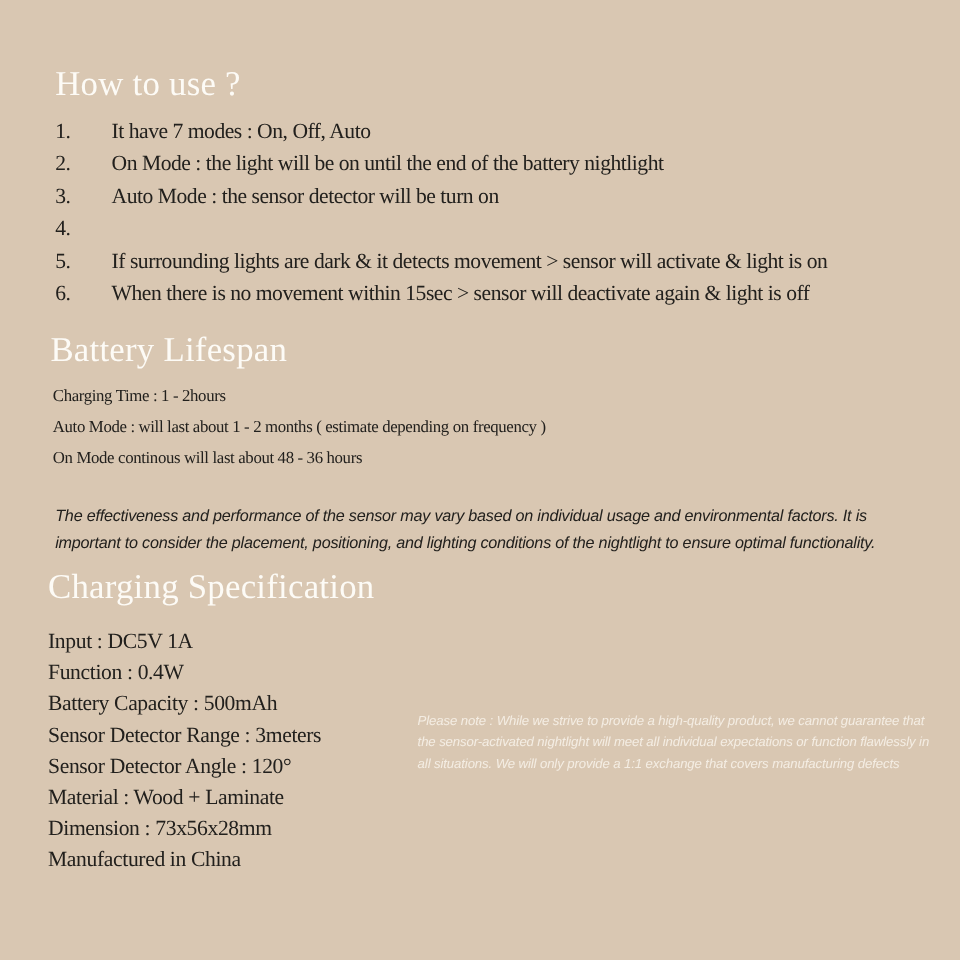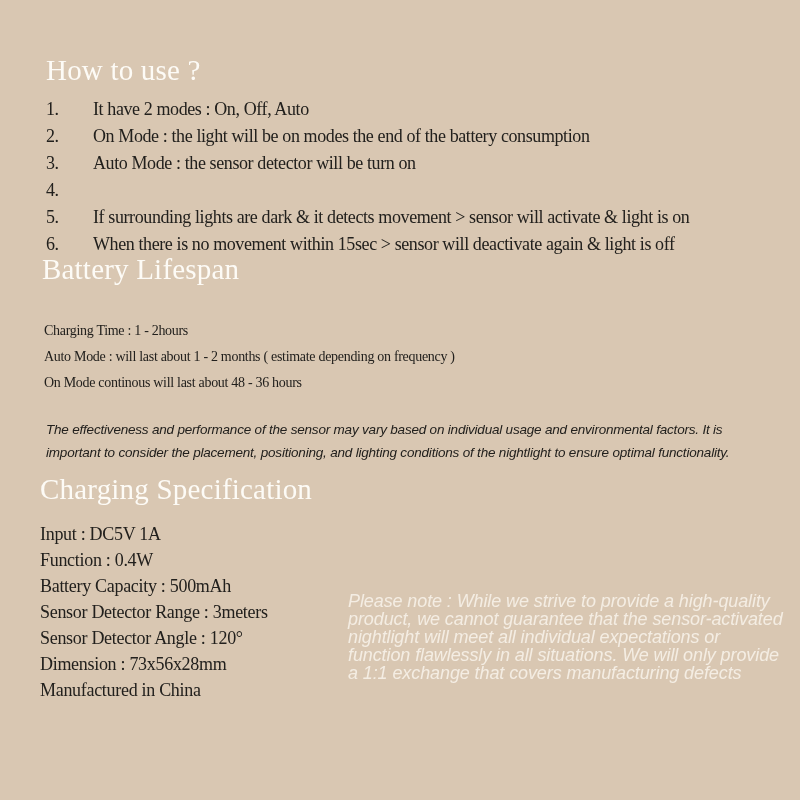--- a/index.html
+++ b/index.html
@@ -19,21 +19,21 @@
   .heading {
     position: absolute;
     font-family: "Liberation Serif", "DejaVu Serif", serif;
     font-weight: 400;
     font-size: 29px;
     letter-spacing: 0.2px;
     color: var(--heading-text, #fdfbf6);
     white-space: nowrap;
   }
   #how-title  { left: 46px; top: 54px; }
-  #batt-title { left: 42px; top: 253px; }
+  #batt-title { left: 42px; top: 276px; }
   #spec-title { left: 40px; top: 473px; }
 
   .steps {
     position: absolute;
     left: 46px; top: 96px;
     list-style: none;
     font-size: 18px;
     line-height: 27px;
     letter-spacing: -0.4px;
   }
@@ -70,42 +70,42 @@
     letter-spacing: -0.3px;
     white-space: nowrap;
   }
 
   .note {
     position: absolute;
     left: 348px; top: 592px;
     width: 436px;
     font-family: "Liberation Sans", sans-serif;
     font-style: italic;
-    font-size: 18px;
+    font-size: 11px;
     line-height: 18px;
     letter-spacing: -0.1px;
     color: var(--note-text, #f7f1e8);
     opacity: 0.92;
   }
 </style>
 </head>
 <body>
 
 <div class="page">
 
   <h1 class="heading" id="how-title">How to use ?</h1>
 
   <ol class="steps">
     <li class="step">
       <span class="step-num">1.</span>
-      <span class="step-text">It have 2 modes : On, Off, Auto</span>
+      <span class="step-text">It have 7 modes : On, Off, Auto</span>
     </li>
     <li class="step">
       <span class="step-num">2.</span>
-      <span class="step-text">On Mode : the light will be on modes the end of the battery consumption</span>
+      <span class="step-text">On Mode : the light will be on until the end of the battery nightlight</span>
     </li>
     <li class="step">
       <span class="step-num">3.</span>
       <span class="step-text">Auto Mode : the sensor detector will be turn on</span>
     </li>
     <li class="step">
       <span class="step-num">4.</span>
     </li>
     <li class="step">
       <span class="step-num">5.</span>
@@ -128,19 +128,20 @@
   <p class="disclaimer">The effectiveness and performance of the sensor may vary based on individual usage and environmental factors. It is important to consider the placement, positioning, and lighting conditions of the nightlight to ensure optimal functionality.</p>
 
   <h1 class="heading" id="spec-title">Charging Specification</h1>
 
   <ul class="spec-list">
     <li>Input : DC5V 1A</li>
     <li>Function : 0.4W</li>
     <li>Battery Capacity : 500mAh</li>
     <li>Sensor Detector Range : 3meters</li>
     <li>Sensor Detector Angle : 120°</li>
+    <li>Material : Wood + Laminate</li>
     <li>Dimension : 73x56x28mm</li>
     <li>Manufactured in China</li>
   </ul>
 
   <p class="note">Please note : While we strive to provide a high-quality product, we cannot guarantee that the sensor-activated nightlight will meet all individual expectations or function flawlessly in all situations. We will only provide a 1:1 exchange that covers manufacturing defects</p>
 
 </div>
 
 </body></html>

